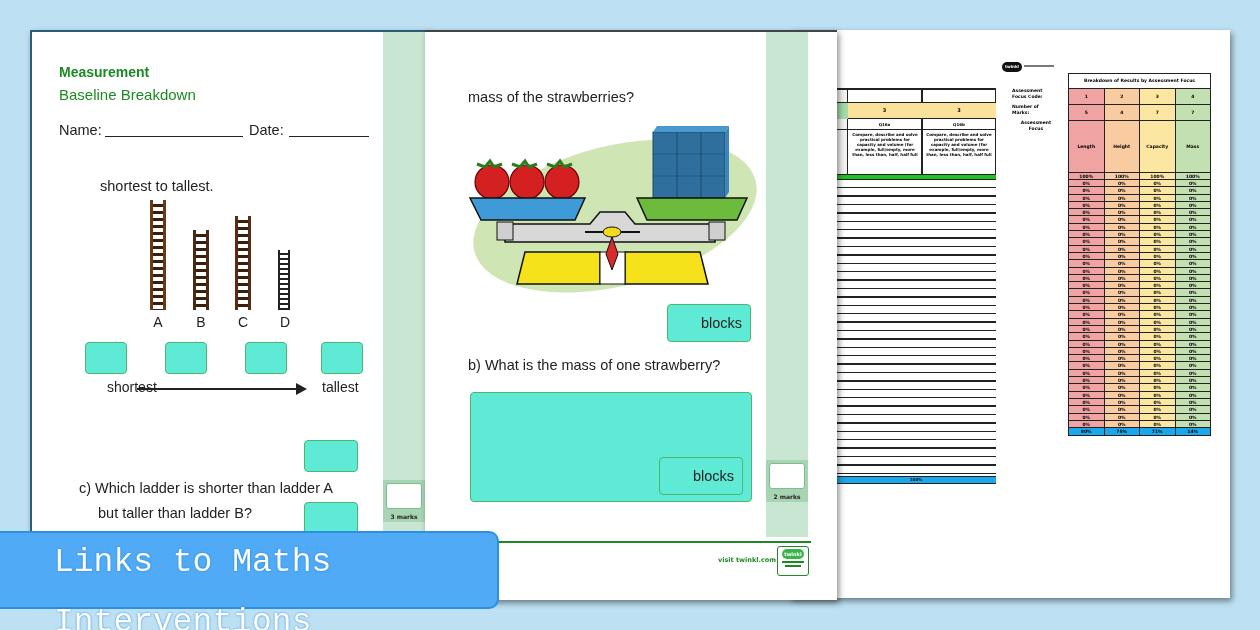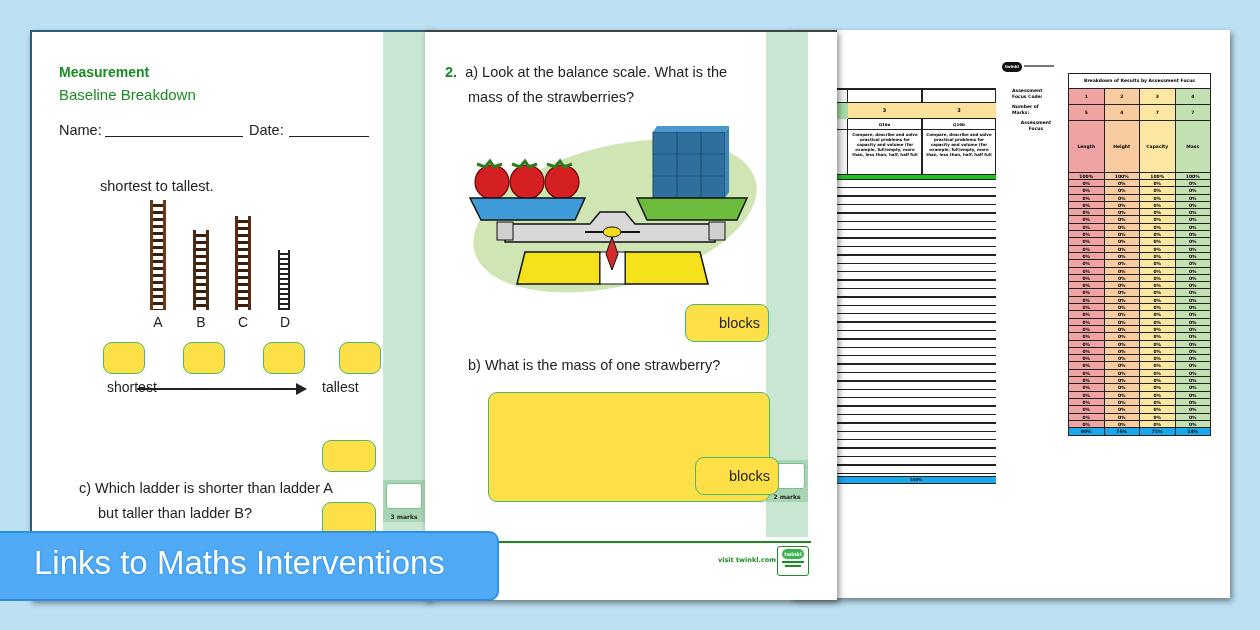--- a/index.html
+++ b/index.html
@@ -22,33 +22,33 @@
   #page2 { left: 425px; top: 30px; width: 412px; height: 570px; border-top: 2px solid #444; }
 
   .margin-bar { position: absolute; top: 0; width: 42px; background: #c9e6d2; }
   .marks-box { position: absolute; background: #a9d4b4; width: 42px; height: 42px; }
   .marks-box .inner { position: absolute; left: 3px; top: 3px; width: 36px; height: 26px; background: #fff; border: 1px solid #7cbf8e; border-radius: 3px; }
   .marks-box .lbl { position: absolute; left: 0; bottom: 2px; width: 100%; text-align: center; font-size: 6px; font-weight: bold; color: #222; }
 
   .green-title { color: #1c8a23; font-family: "Liberation Sans", sans-serif; }
   .q-text { font-family: "Liberation Sans", sans-serif; font-size: 14.5px; color: #222; position: absolute; }
   .qnum { color: #1c8a23; font-weight: bold; }
-  .ans-box { position: absolute; border: 1.5px solid #4cb76a; border-radius: 9px; background: #fde047; margin-left: 18px; }
+  .ans-box { position: absolute; border: 1.5px solid #4cb76a; border-radius: 4px; background: #5eead4; }
   .ans-box .unit { position: absolute; right: 8px; top: 50%; transform: translateY(-50%); font-family: "Liberation Sans", sans-serif; font-size: 14.5px; color: #222; }
 
   .ladder { position: absolute; width: 16px; border-left: 3px solid #4a2a12; border-right: 3px solid #4a2a12;
     background: repeating-linear-gradient(to bottom, transparent 0 4px, #3a1e0c 4px 7px); }
   .ladder-lbl { position: absolute; font-family: "Liberation Sans", sans-serif; font-size: 14px; color: #222; width: 20px; text-align: center; }
 
   #banner {
-    position: absolute; left: 0; top: 531px; width: 499px; height: 70px;
+    position: absolute; left: 0; top: 531px; width: 499px; height: 78px;
     background: #50aaf5; border: 2px solid #2d8fe0; border-left: none;
     border-radius: 0 10px 10px 0;
-    color: #fff; font-family: Liberation Sans, sans-serif; font-size: 33px;
-    line-height: 60px; padding-left: 34px;
+    color: #fff; font-family: Liberation Mono, monospace; font-size: 33px;
+    line-height: 60px; padding-left: 54px;
     text-shadow: 0 0 2px #1e7fd6;
   }
 </style>
 </head>
 <body>
 
 <div class="page" id="page3">
 
   <div style="position:absolute;left:212px;top:32px;width:20px;height:10px;background:#111;border-radius:5px;color:#fff;font-size:4px;line-height:10px;text-align:center;font-weight:bold;">twinkl</div>
   <div style="position:absolute;left:234px;top:35px;width:30px;height:2px;background:#777;"></div>
@@ -296,24 +296,20 @@
   <div class="ans-box" style="left:272px;top:470px;width:54px;height:40px;"></div>
 </div>
 
 <div class="page" id="page2">
   <div class="margin-bar" style="left:341px;height:505px;"></div>
   <div class="marks-box" style="left:341px;top:428px;">
     <div class="inner"></div>
     <div class="lbl">2 marks</div>
   </div>
 
-  <div class="q-text" style="left:20px;top:32px;">
-    <span class="qnum">2.</span>&nbsp;
-    <span>a) Look at the balance scale. What is the</span>
-  </div>
   <div class="q-text" style="left:43px;top:57px;">mass of the strawberries?</div>
 
   <svg style="position:absolute;left:40px;top:92px;" width="300" height="180" viewBox="0 0 300 180">
     <ellipse cx="150" cy="92" rx="145" ry="70" transform="rotate(-14 150 92)" fill="#cfe6b4"></ellipse>
 
     <rect x="188" y="8" width="72" height="66" fill="#2e6f9e" stroke="#1b4a6b" stroke-width="1"></rect>
     <polygon points="188,8 192,2 264,2 260,8" fill="#4b98cf"></polygon>
     <polygon points="260,8 264,2 264,68 260,74" fill="#3c86bb"></polygon>
     <line x1="212" y1="8" x2="212" y2="74" stroke="#1b4a6b"></line>
     <line x1="236" y1="8" x2="236" y2="74" stroke="#1b4a6b"></line>

